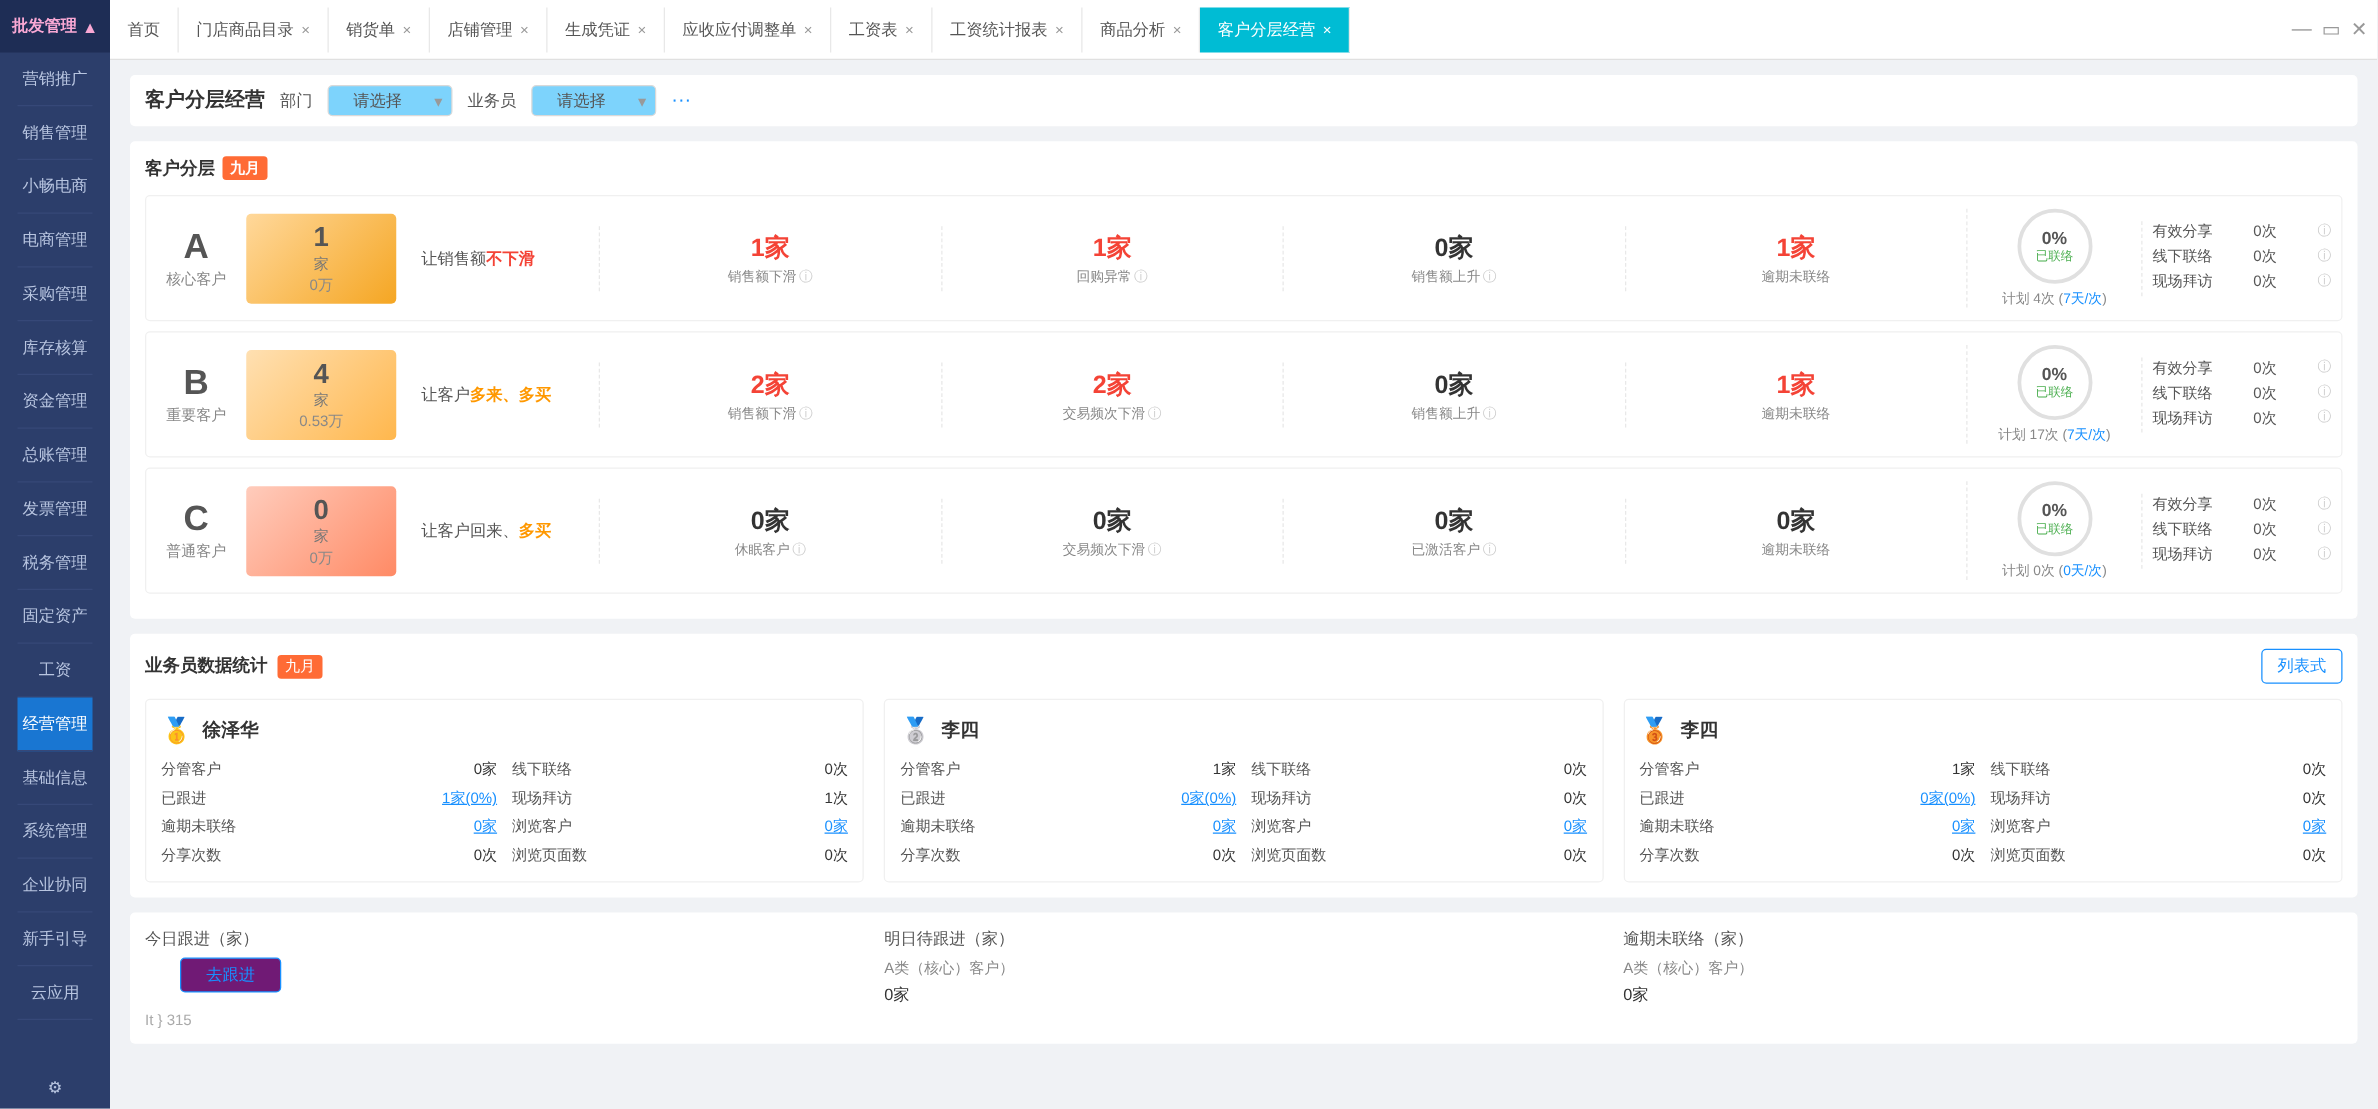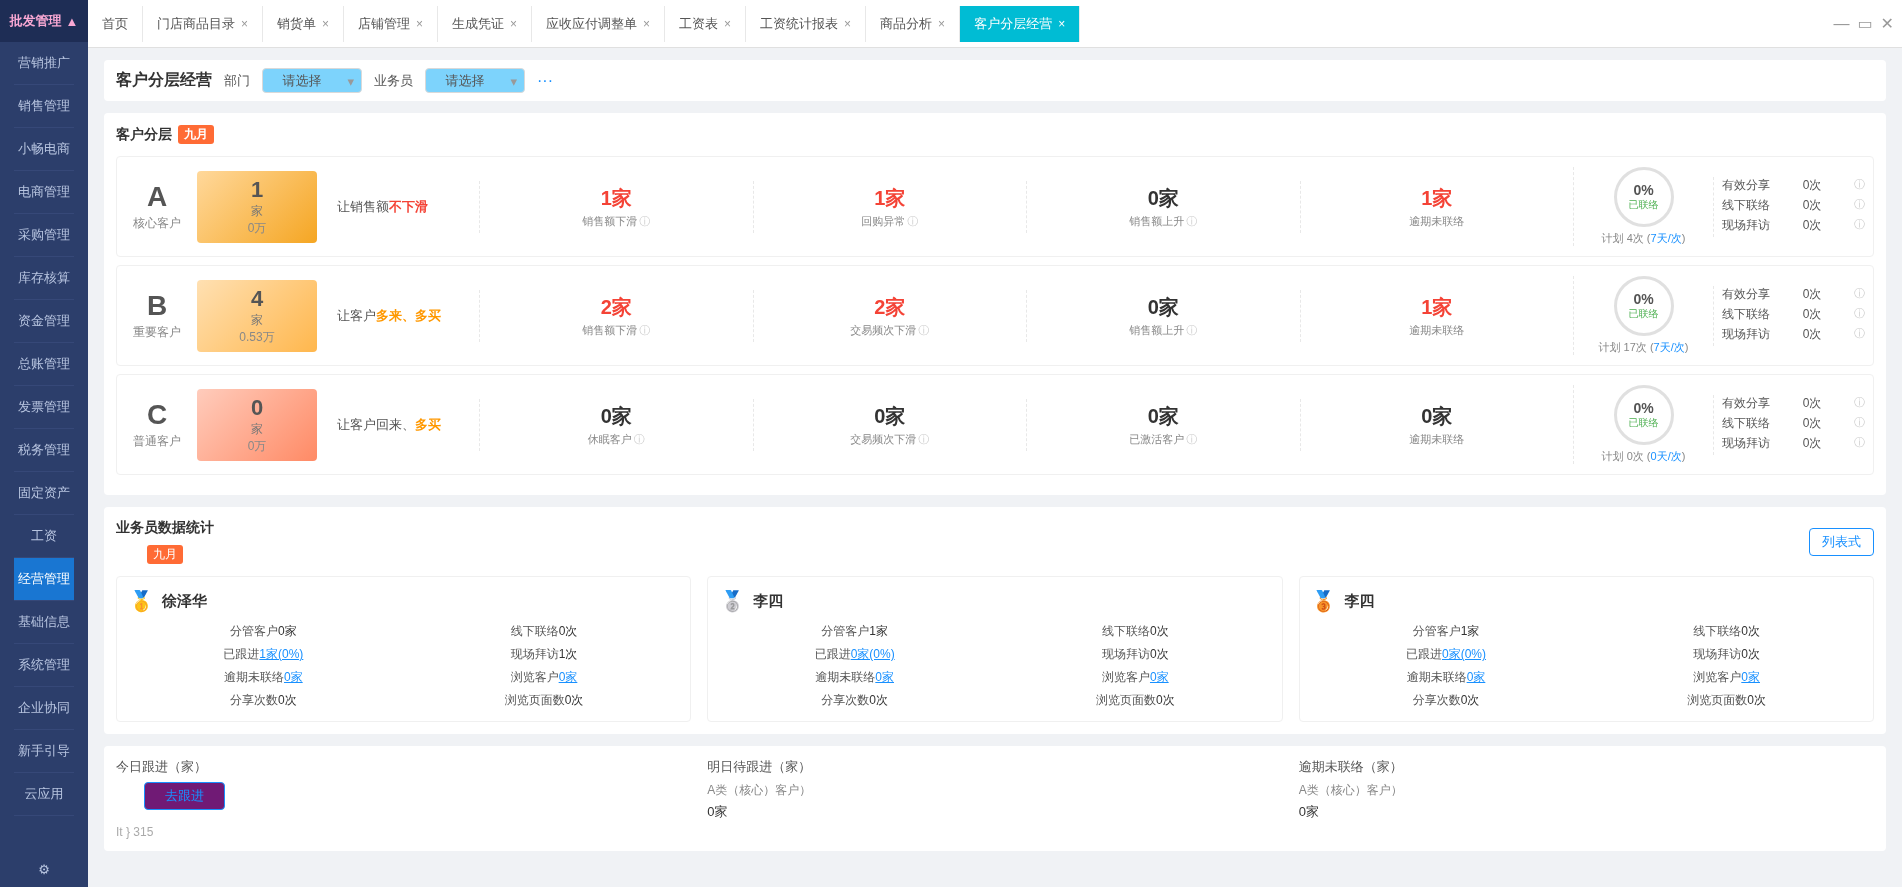--- a/index.html
+++ b/index.html
@@ -291,21 +291,21 @@
       gap: 8px;
       margin-bottom: 10px;
     }
     .medal-icon { font-size: 20px; }
     .sales-person-name { font-size: 15px; font-weight: bold; color: #333; }
     .sales-stats-grid {
       display: grid;
       grid-template-columns: repeat(2, 1fr);
       gap: 6px 12px;
     }
-    .sales-stat-row { display: flex; justify-content: center; align-items: center; font-size: 12px; color: #555; }
+    .sales-stat-row { display: flex; justify-content: space-between; align-items: center; font-size: 12px; color: #555; }
     .sales-stat-val { color: #1890ff; cursor: pointer; text-decoration: underline; }
     .sales-stat-val.normal { color: #333; text-decoration: none; cursor: default; }
 
     
     .followup-section {
       background: #fff;
       border-radius: 4px;
       padding: 12px;
       margin-bottom: 12px;
     }
@@ -611,21 +611,21 @@
                 <span>0次</span>
                 <span class="info-icon">ⓘ</span>
               </div>
             </div>
           </div>
         </div>
     </div>
 
     <div class="sales-section">
       <div class="sales-header">
-        <div style="display:flex;align-items:center;gap:8px;flex-direction:column;">
+        <div style="display:flex;align-items:center;gap:8px;">
           <span class="section-title" style="margin:0;">业务员数据统计</span>
           <span class="month-badge">九月</span>
         </div>
         <button class="list-view-btn">列表式</button>
       </div>
       <div class="sales-grid" id="sales-grid-container">
           <div class="sales-card">
             <div class="sales-card-header">
               <span class="medal-icon">🥇</span>
               <span class="sales-person-name">徐泽华</span>

